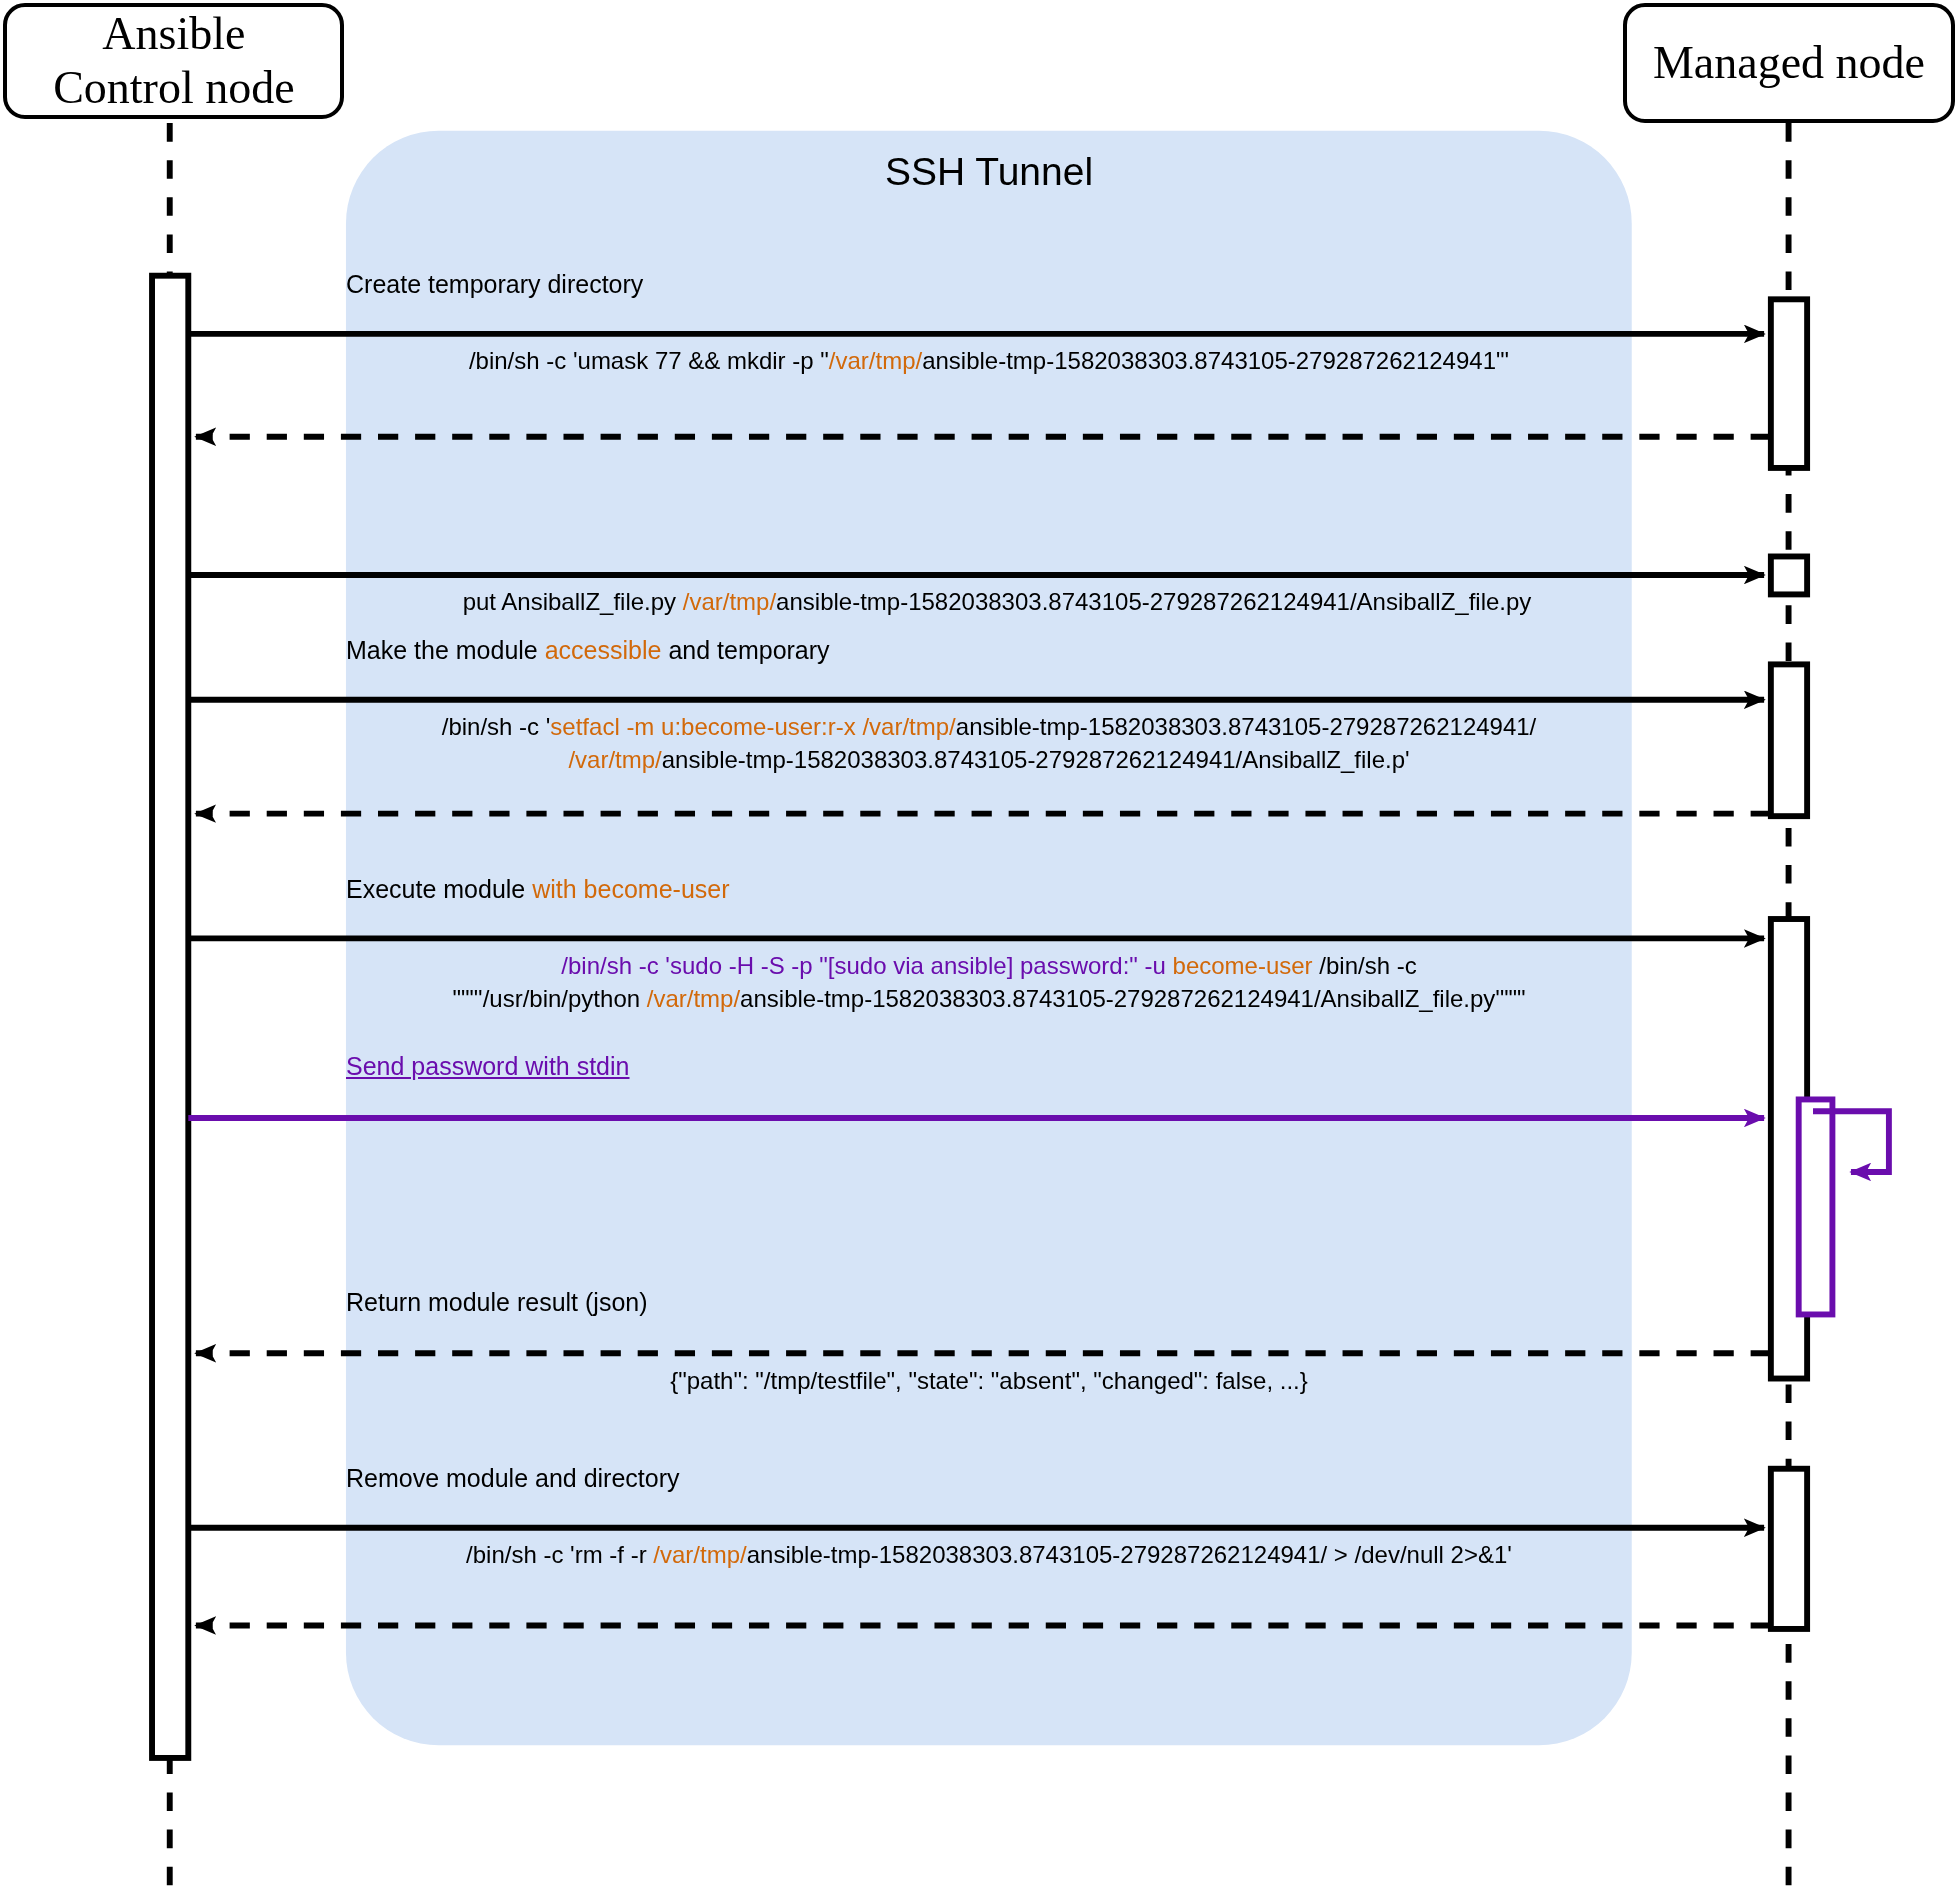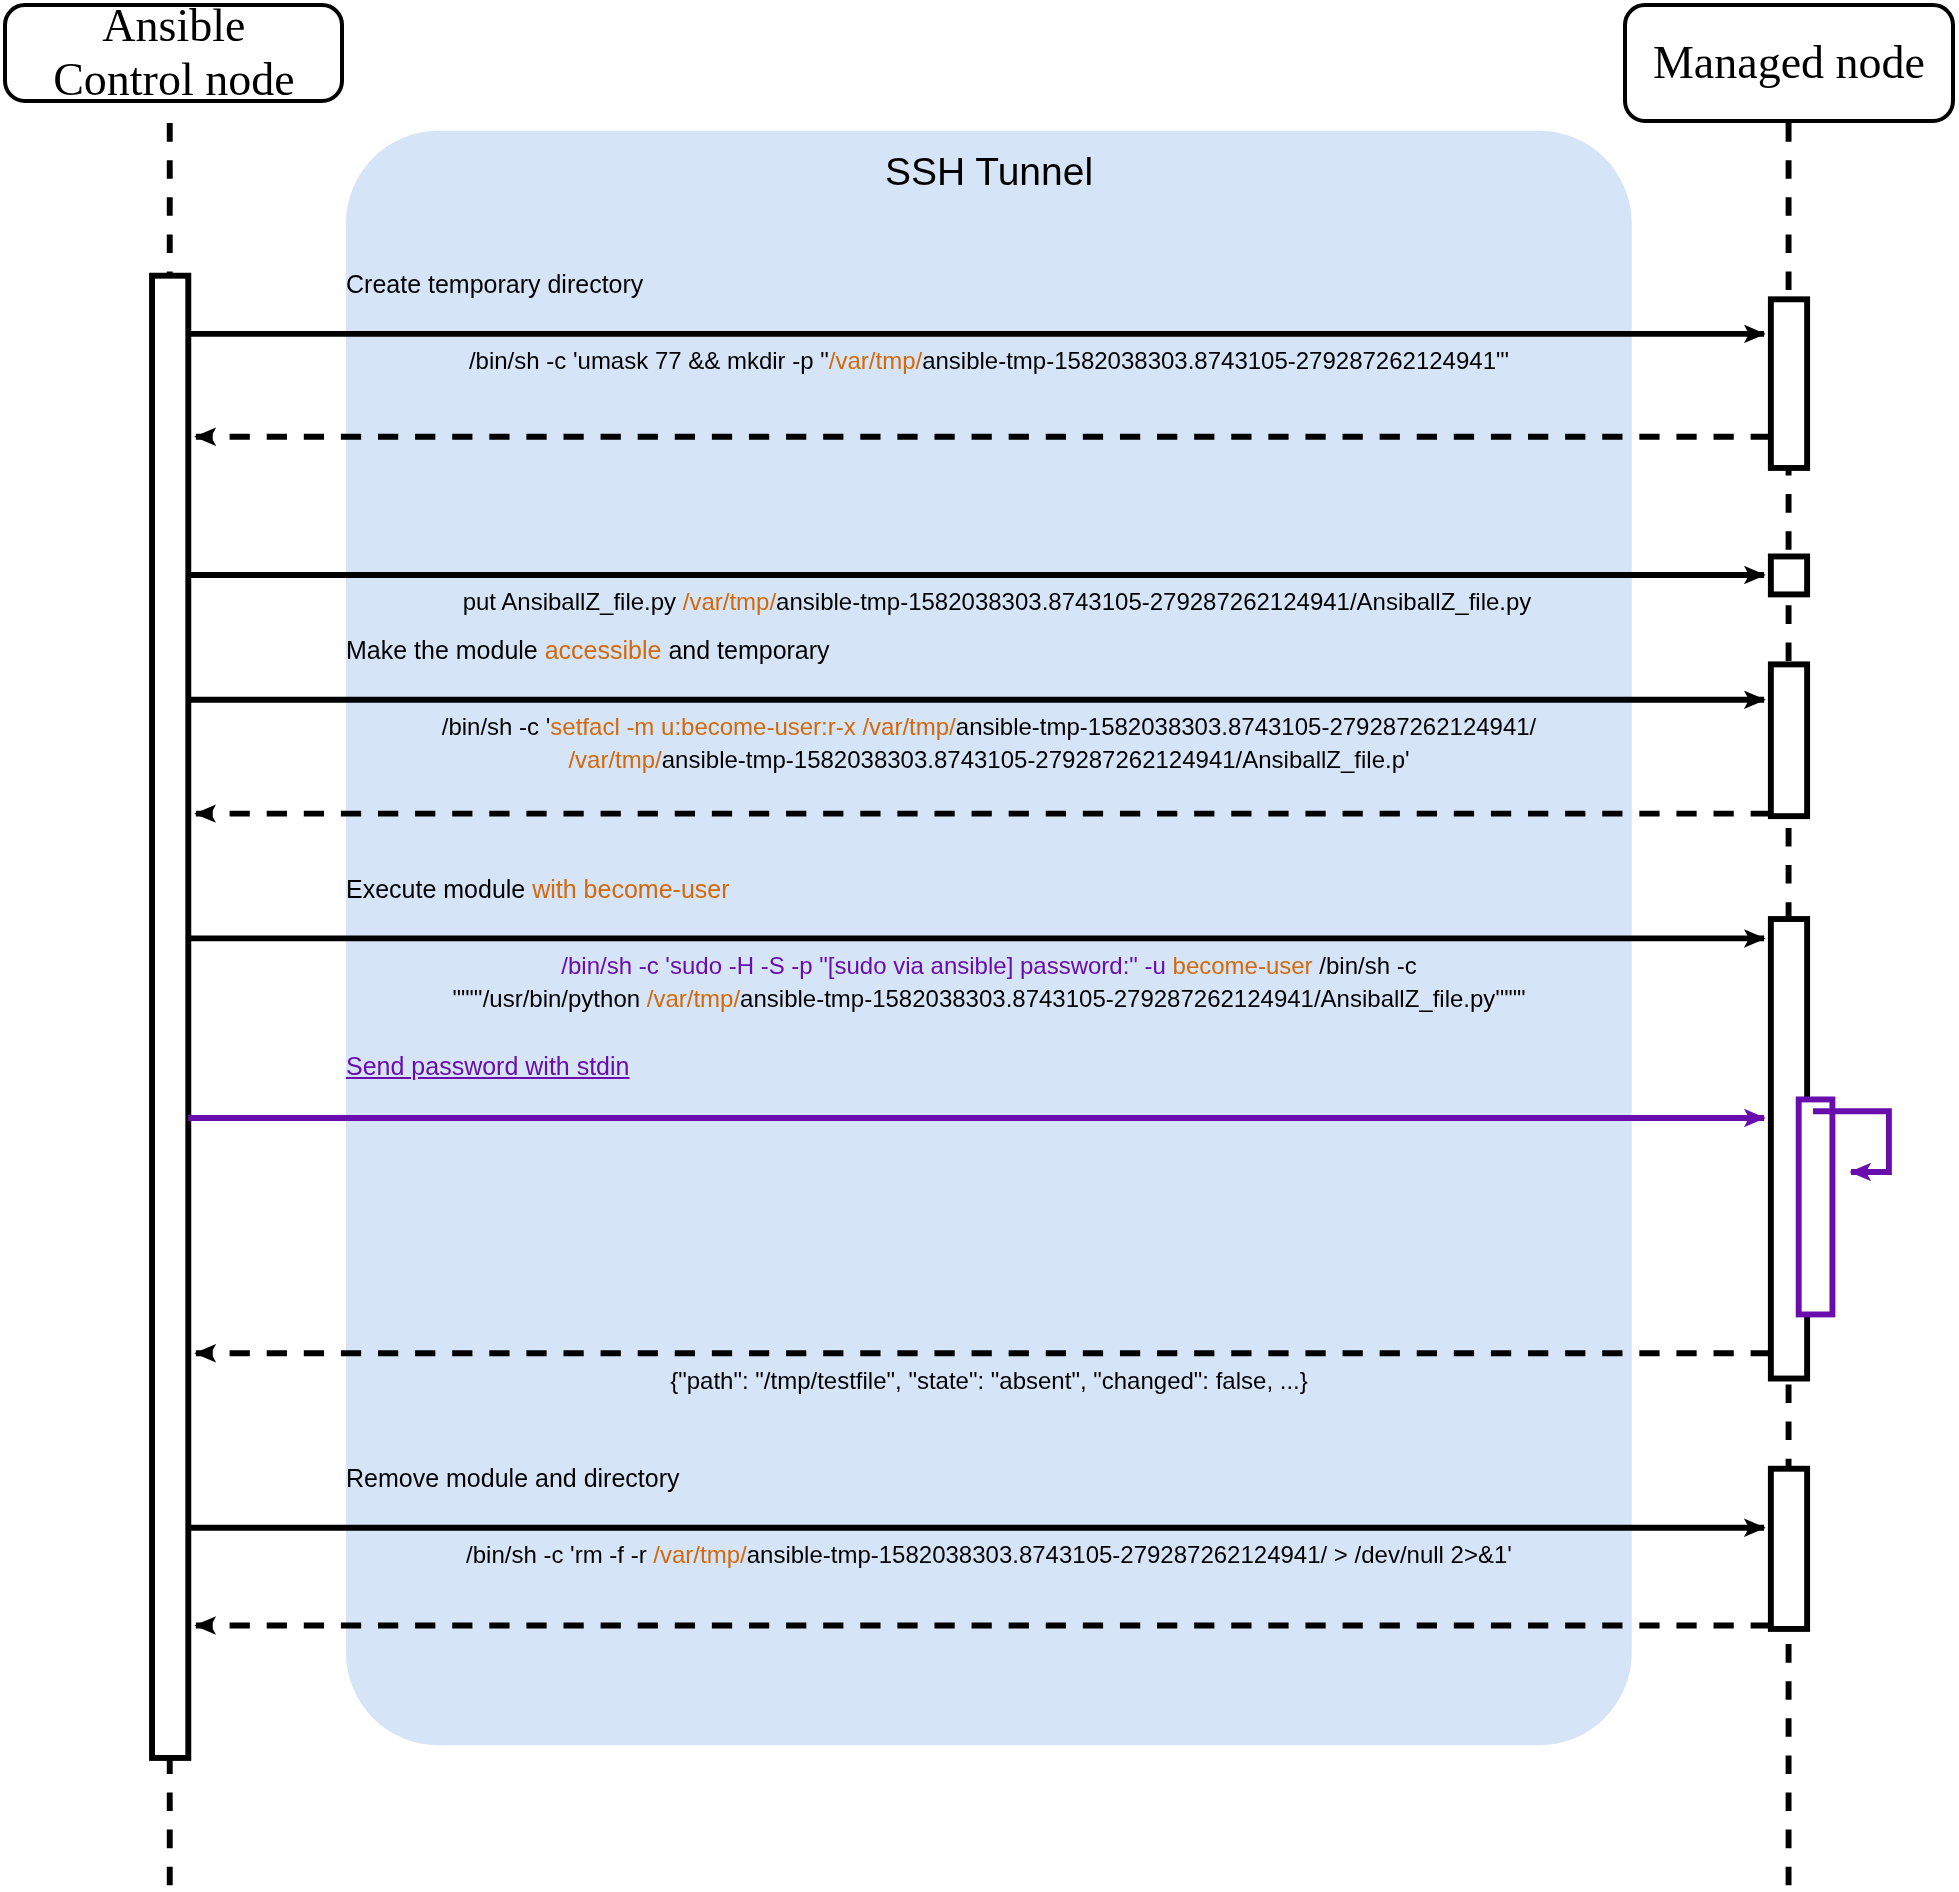--- a/index.html
+++ b/index.html
@@ -21,21 +21,21 @@
     display:flex;
     align-items:center;
     justify-content:center;
     text-align:center;
     font-family:"Liberation Serif", serif;
     font-size:46px;
     line-height:1.18;
     color:#000;
     box-sizing:border-box;
   }
-  #node-left{left:3.4px;top:3.4px;width:341px;height:100px;}
+  #node-left{left:3.4px;top:3.4px;width:341px;height:116px;}
   #node-right{left:1623px;top:3.4px;width:332px;height:120px;}
 
   .tunnel-label{
     position:absolute;
     left:346px;
     top:150px;
     width:1286px;
     text-align:center;
     font-size:39px;
     color:#000;
@@ -150,20 +150,21 @@
   <div class="msg-title" style="left:346px;top:877px;width:1286px;">
     <span>Execute module </span><span class="or">with become-user</span>
   </div>
   <div class="msg-cmd" style="left:346px;top:949px;width:1286px;">
     <div><span class="pu">/bin/sh -c 'sudo -H -S  -p "[sudo via ansible] password:" -u </span><span class="or">become-user</span><span> /bin/sh -c</span></div>
     <div><span>"""'/usr/bin/python </span><span class="or">/var/tmp/</span><span>ansible-tmp-1582038303.8743105-279287262124941/AnsiballZ_file.py'"""</span></div>
   </div>
 
   <div class="msg-title pu-title" style="left:346px;top:1054px;width:1286px;text-decoration:underline;">Send password with stdin</div>
 
+  <div class="msg-title" style="left:346px;top:1290px;width:1286px;">Return module result (json)</div>
   <div class="msg-cmd" style="left:346px;top:1364px;width:1286px;">
     <div><span>{"path": "/tmp/testfile", "state": "absent", "changed": false, ...}</span></div>
   </div>
 
   <div class="msg-title" style="left:346px;top:1466px;width:1286px;">Remove module and directory</div>
   <div class="msg-cmd" style="left:346px;top:1538px;width:1286px;">
     <div><span>/bin/sh -c 'rm -f -r </span><span class="or">/var/tmp/</span><span>ansible-tmp-1582038303.8743105-279287262124941/ &gt; /dev/null 2&gt;&amp;1'</span></div>
   </div>
 
 </div>

